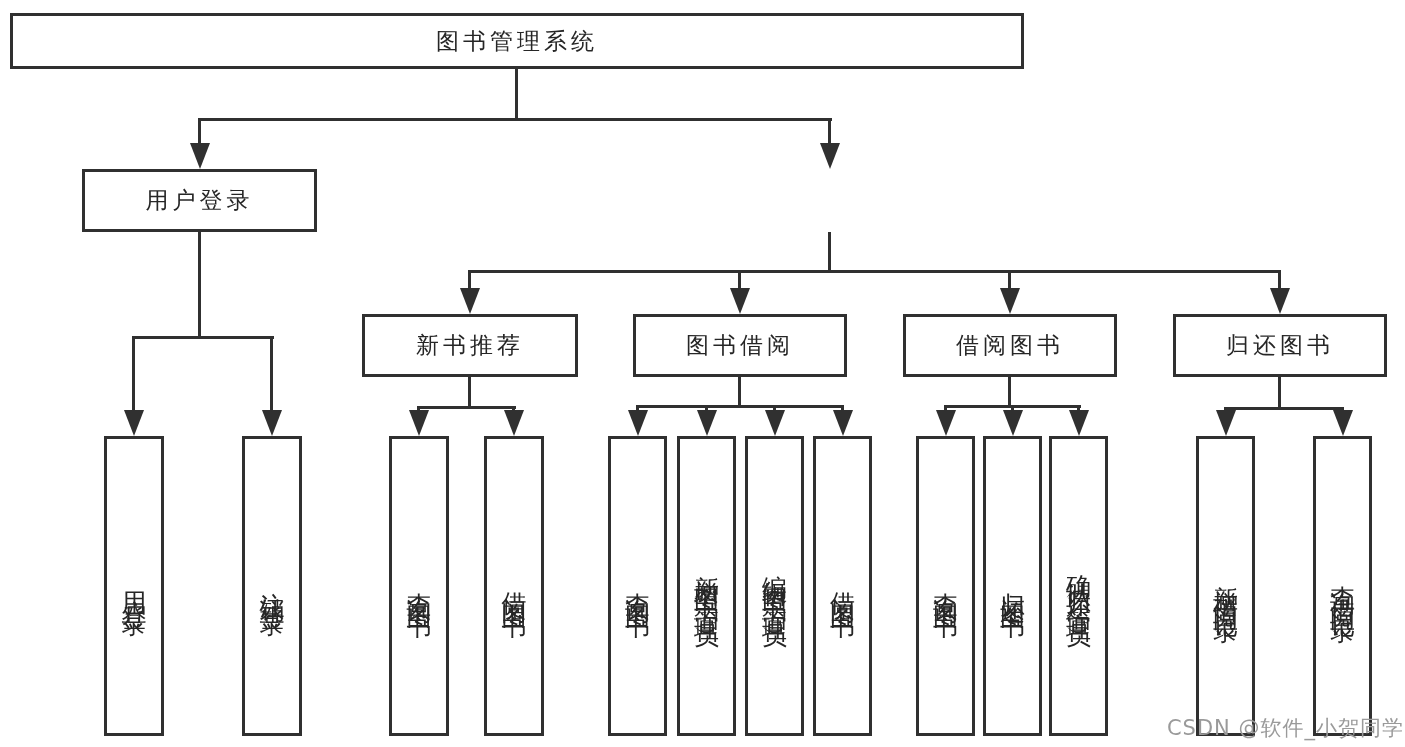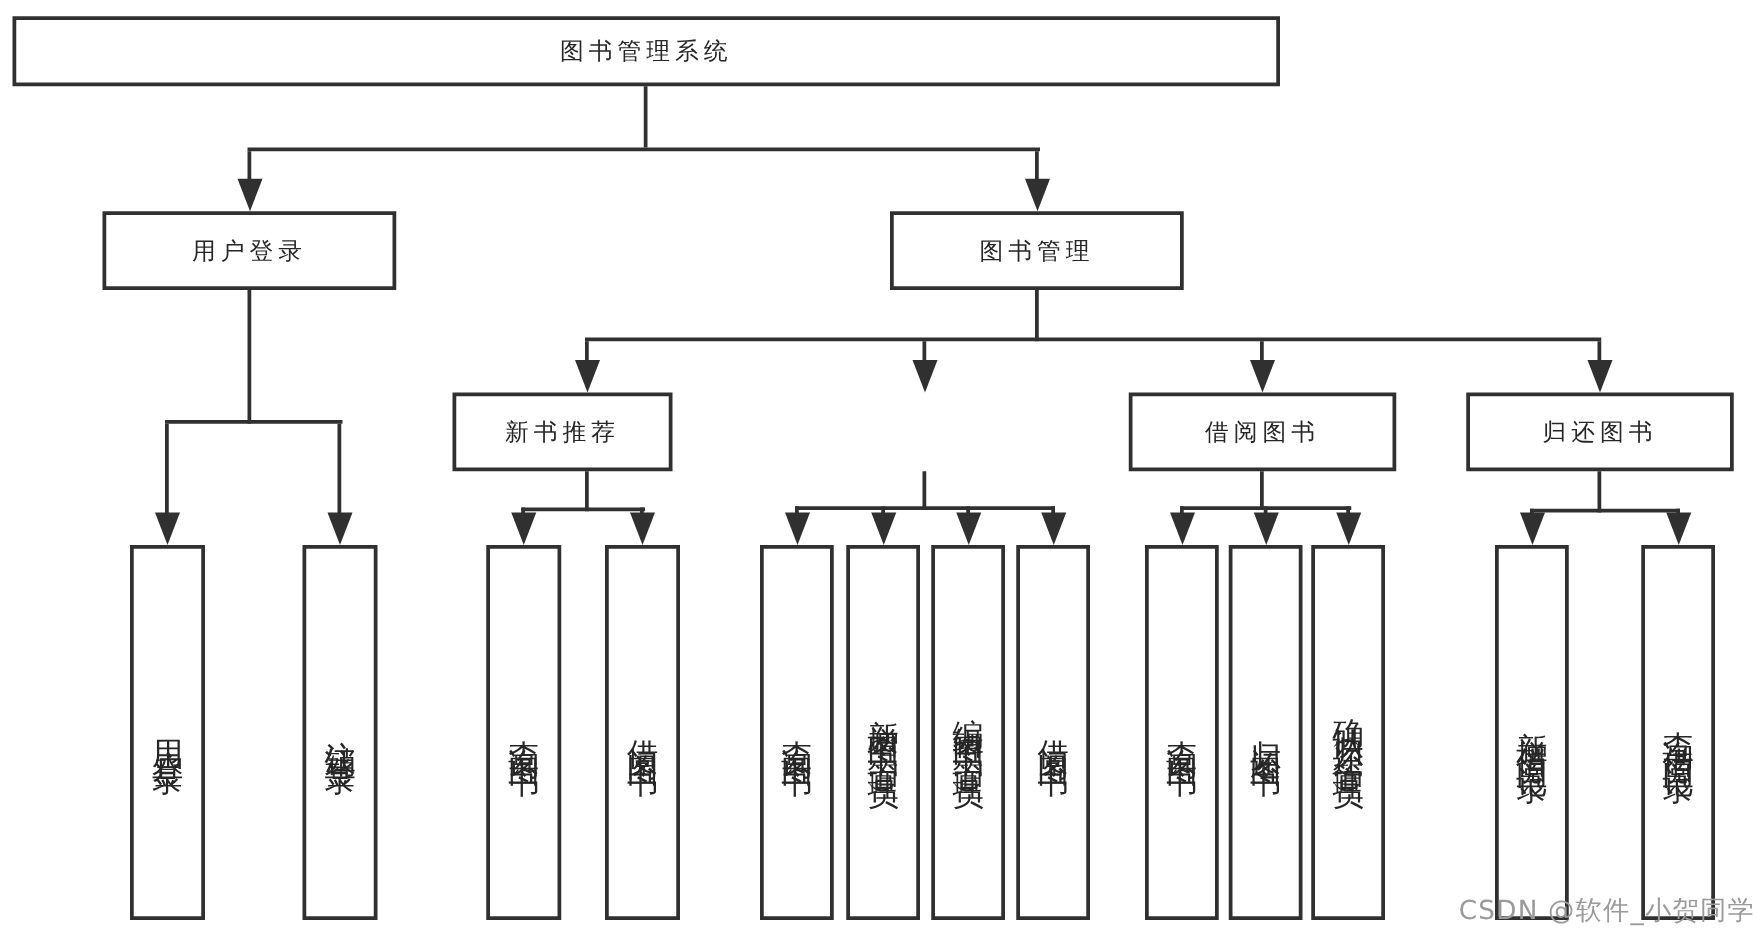--- a/index.html
+++ b/index.html
@@ -10,21 +10,21 @@
   }
   html,body{margin:0;padding:0;background:var(--background);}
   body{font-family:"DejaVu Sans","Liberation Sans",sans-serif;color:var(--text);}
   .stage{position:relative;width:1405px;height:747px;background:var(--background);overflow:hidden;}
 
   .node{
     position:absolute;box-sizing:border-box;
     border:3px solid var(--line);background:#fff;
     display:flex;align-items:center;justify-content:center;
   }
-  .node .lbl{font-size:19px;letter-spacing:4px;color:var(--text);white-space:nowrap;}
+  .node .lbl{font-size:23px;letter-spacing:4px;color:var(--text);white-space:nowrap;}
 
   .leaf{
     position:absolute;box-sizing:border-box;top:436px;height:300px;
     border:3px solid var(--line);background:#fff;
     display:flex;align-items:center;justify-content:center;
   }
   .leaf .vlbl{
     writing-mode:vertical-rl;text-orientation:mixed;
     font-size:25px;letter-spacing:7px;line-height:1;color:var(--text);
     white-space:nowrap;
@@ -48,26 +48,26 @@
 
 <div class="stage">
 
   <div class="node" style="left:10px;top:13px;width:1014px;height:56px;">
     <span class="lbl">图书管理系统</span>
   </div>
 
   <div class="node" style="left:82px;top:169px;width:235px;height:63px;">
     <span class="lbl">用户登录</span>
   </div>
-  <div class="node" style="left:712px;top:169px;width:235px;height:63px;">
-    <span class="lbl">图书管理</span>
+
+  <div class="node" style="left:362px;top:314px;width:216px;height:63px;">
+    <span class="lbl">新书推荐</span>
   </div>
-
-  <div class="node" style="left:362px;top:314px;width:176px;height:63px;">
-    <span class="lbl">新书推荐</span>
+  <div class="node" style="left:633px;top:314px;width:214px;height:63px;">
+    <span class="lbl">图书借阅</span>
   </div>
   <div class="node" style="left:903px;top:314px;width:214px;height:63px;">
     <span class="lbl">借阅图书</span>
   </div>
   <div class="node" style="left:1173px;top:314px;width:214px;height:63px;">
     <span class="lbl">归还图书</span>
   </div>
 
   <div class="leaf" style="left:104px;width:60px;">
     <span class="vlbl">用户登录</span>

